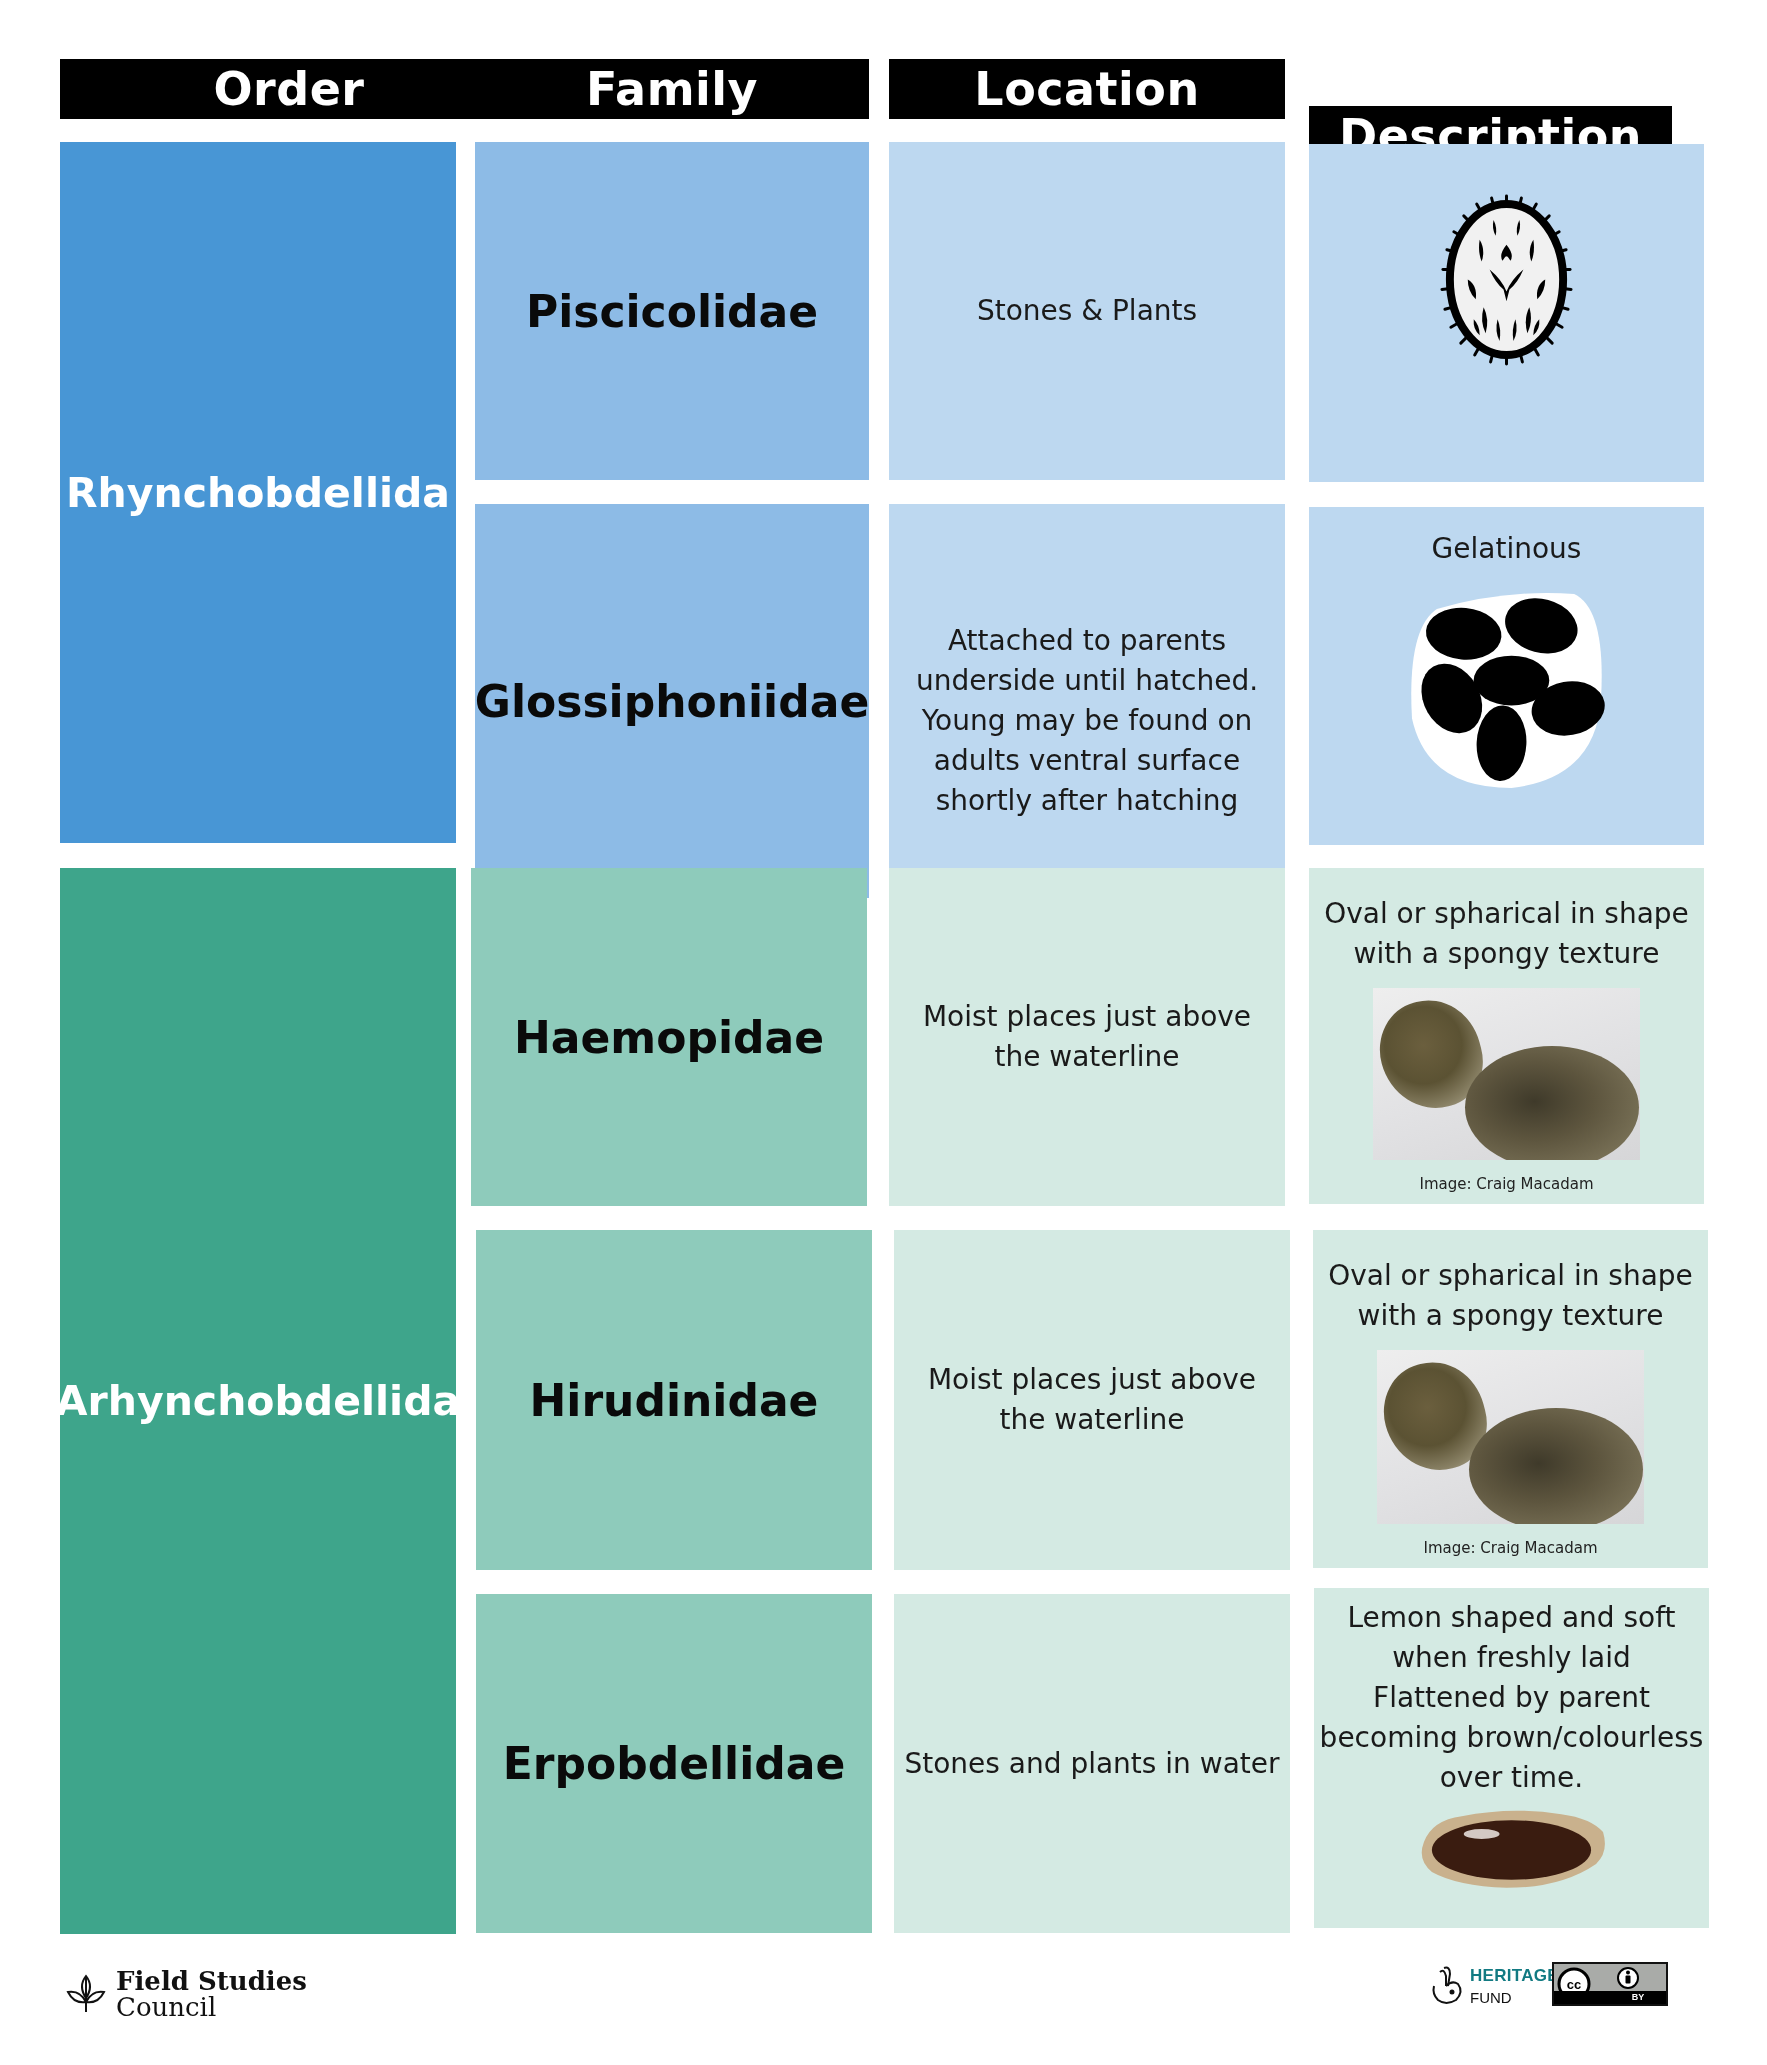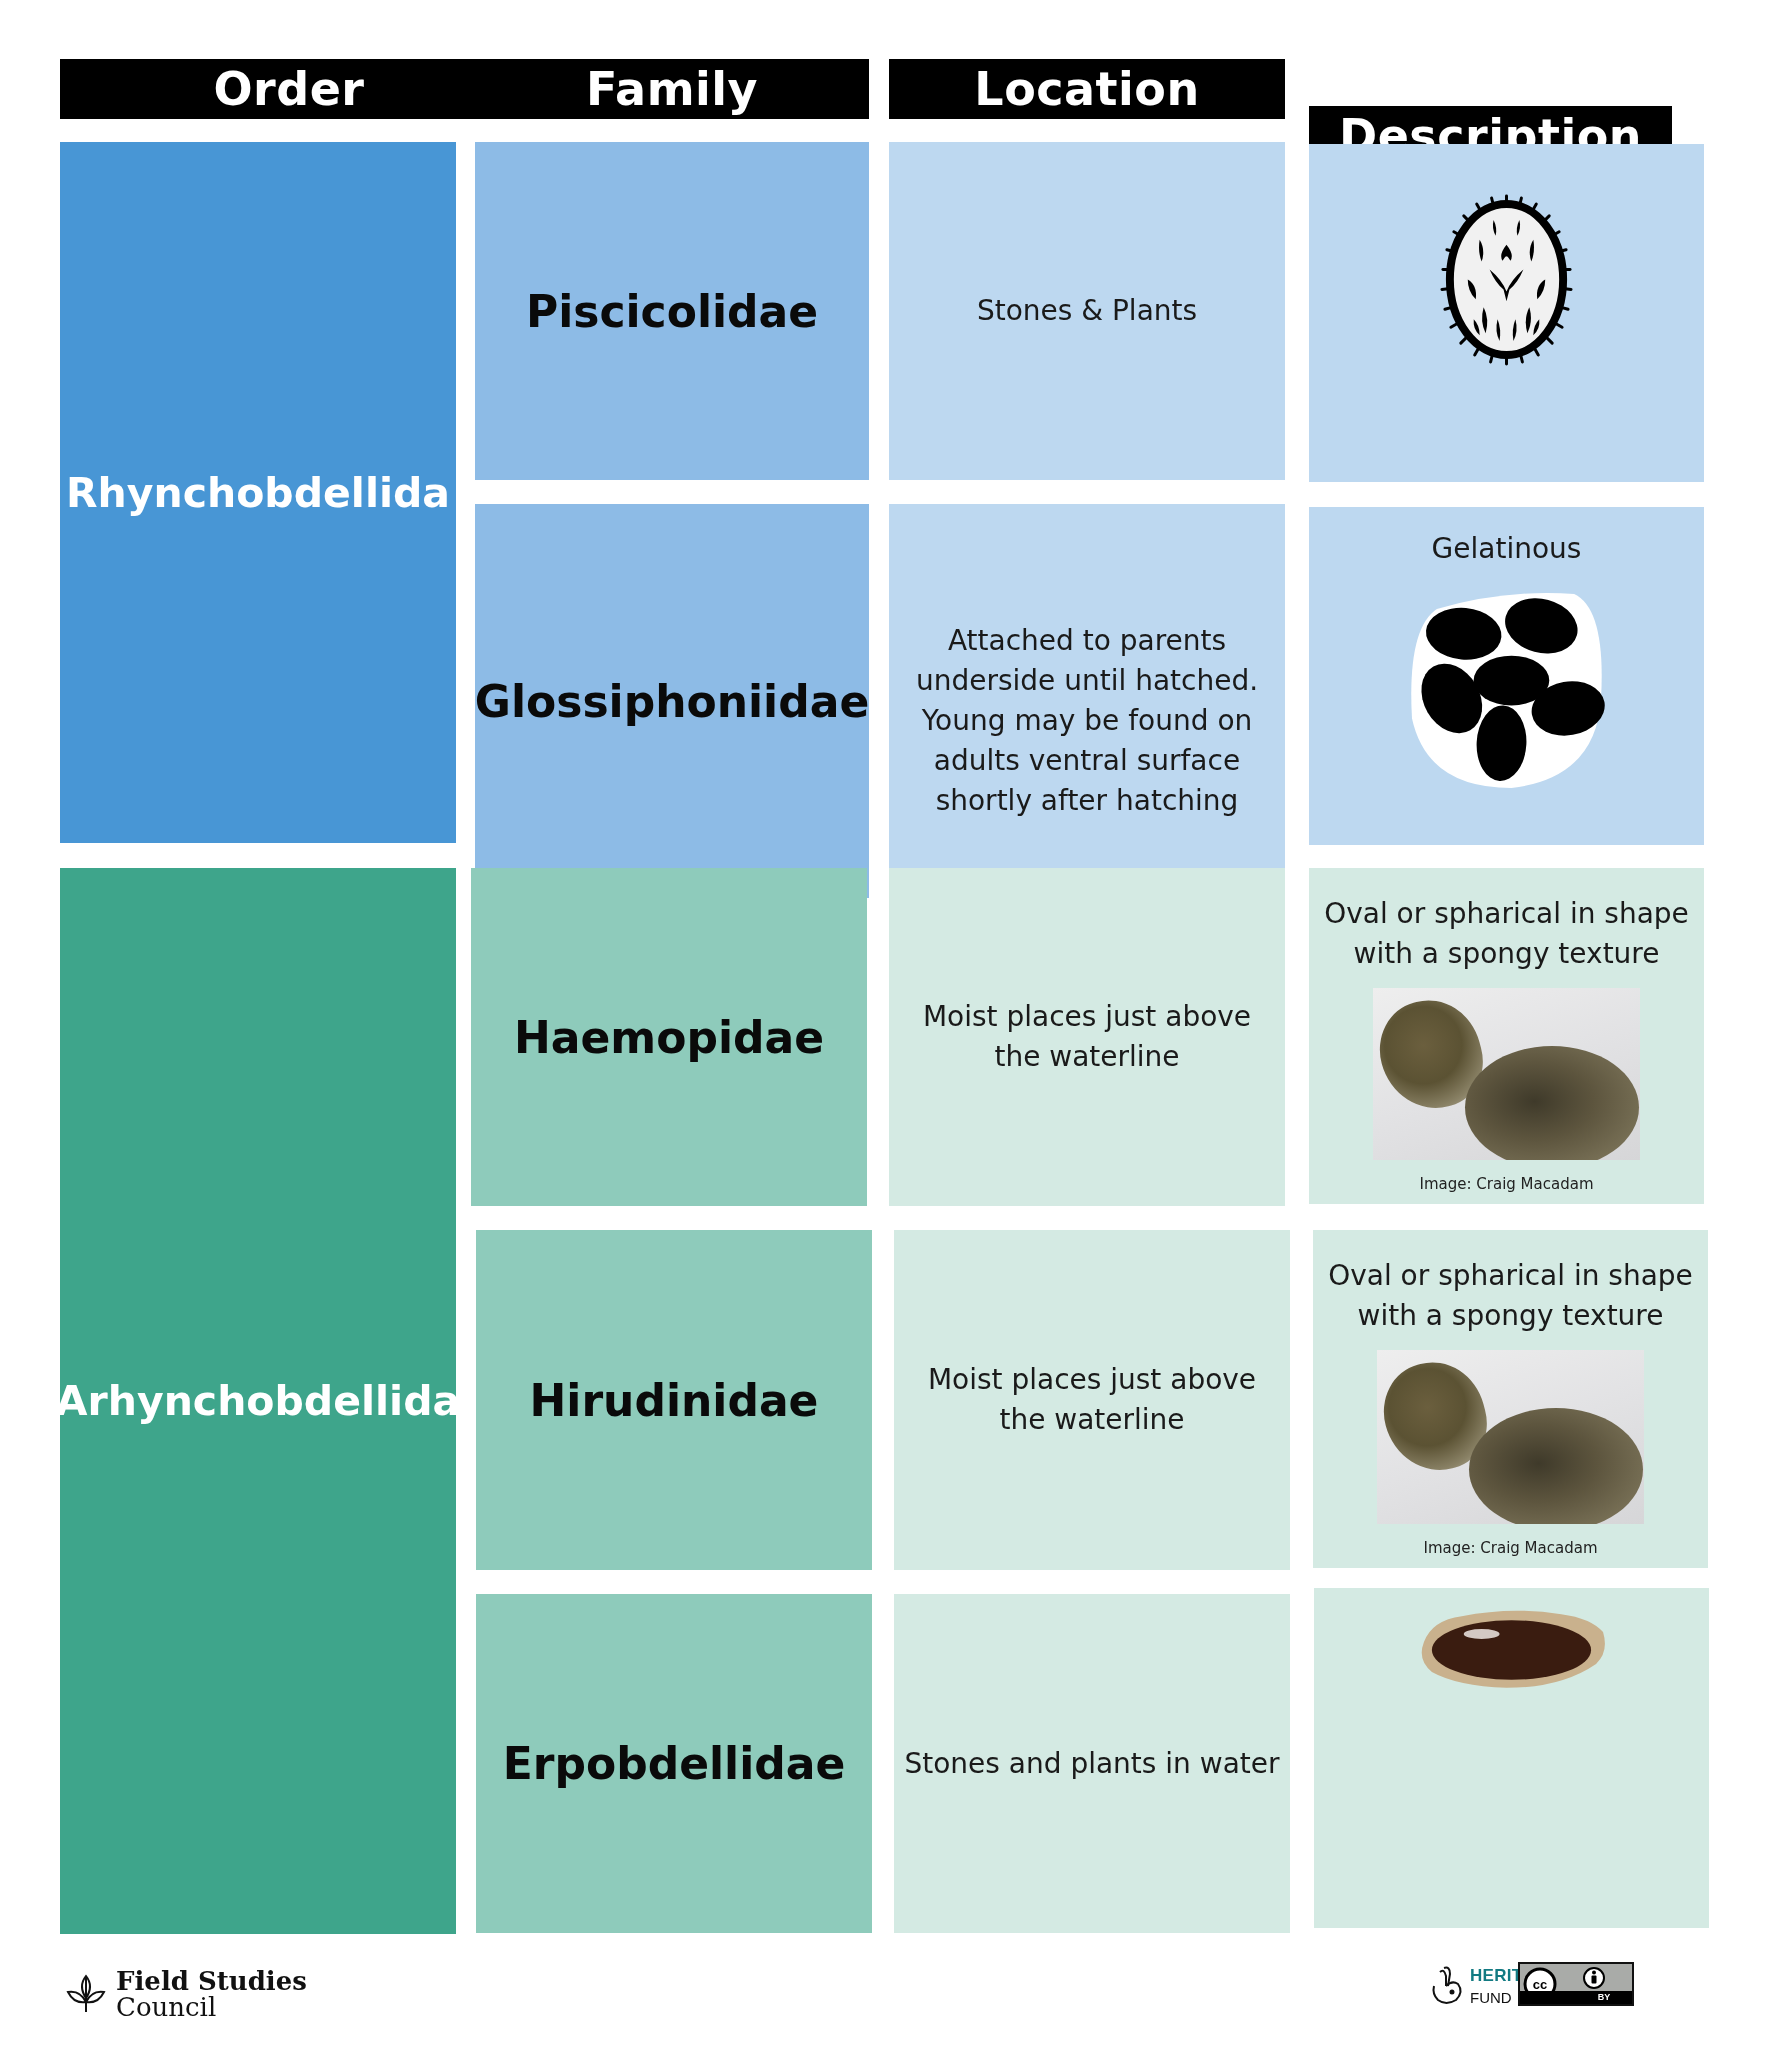--- a/index.html
+++ b/index.html
@@ -23,21 +23,21 @@
   .egg2 { position:absolute; left:92px; top:58px; width:174px; height:123px; border-radius:50%;
           background:radial-gradient(ellipse at 40% 45%,#3f3a2a 0%,#5d553e 40%,#776f55 75%,rgba(140,130,105,0.6) 100%); }
   .footer-left { left:64px; top:1968px; display:flex; align-items:center; gap:8px; }
   .fsc-text { font-family:"DejaVu Serif","Liberation Serif",serif; line-height:26px; }
   .fsc-1 { font-size:26px; font-weight:bold; display:block; }
   .fsc-2 { font-size:26px; display:block; }
   .hf { left:1430px; top:1964px; display:flex; align-items:center; gap:4px; }
   .hf-text { line-height:15px; }
   .hf-1 { font-family:"Liberation Sans",sans-serif; font-weight:bold; font-size:17px; color:#127a82; display:block; letter-spacing:0.3px; }
   .hf-2 { font-family:"Liberation Sans",sans-serif; font-size:15px; color:#111; display:block;margin-top:7px; }
-  .cc { left:1518px; top:1962px; width:116px; height:44px; background:#a9aba8; border:2px solid #111; }
+  .cc { left:1552px; top:1962px; width:116px; height:44px; background:#a9aba8; border:2px solid #111; }
   .cc-by { position:absolute; left:0; right:0; bottom:0; height:13px; background:#000; color:#fff;
            font-family:"Liberation Sans",sans-serif; font-size:9px; font-weight:bold; text-align:center; line-height:13px; padding-left:56px; }
 </style>
 </head>
 <body>
 
 <div class="abs hdr" style="left:60px;top:59px;width:458px;height:60px;">
     <span>Order</span>
   </div>
 <div class="abs hdr" style="left:475px;top:59px;width:394px;height:60px;">
@@ -166,20 +166,25 @@
   <span class="caption">Image: Craig Macadam</span>
 </div>
 
 <div class="abs cell family" style="left:476px;top:1594px;width:396px;height:339px;background:#8ecbbb;">
   <span>Erpobdellidae</span>
 </div>
 <div class="abs cell loc" style="left:894px;top:1594px;width:396px;height:339px;background:#d4eae3;">
   <span>Stones and plants in water</span>
 </div>
 <div class="abs cell desc" style="left:1314px;top:1588px;width:395px;height:340px;background:#d4eae3;padding-top:10px;">
+  <span class="dtxt">Lemon shaped and soft
+when freshly laid
+Flattened by parent
+becoming brown/colourless
+over time.</span>
   <svg width="199" height="90" viewBox="0 0 200 90" style="margin-top:4px;">
     <path d="M12 40 Q20 18 50 14 Q100 4 150 12 Q180 16 192 30 Q198 50 185 62 Q150 86 95 86 Q45 84 20 70 Q5 58 12 40z" fill="#c9b18d"></path>
     <ellipse cx="100" cy="48" rx="80" ry="30" fill="#3a1c10"></ellipse>
     <ellipse cx="70" cy="32" rx="18" ry="5" fill="#f0e8e4" opacity="0.85"></ellipse>
   </svg>
 </div>
 
 <div class="abs footer-left">
   <svg width="44" height="44" viewBox="0 0 44 44">
     <g fill="none" stroke="#111" stroke-width="2">

